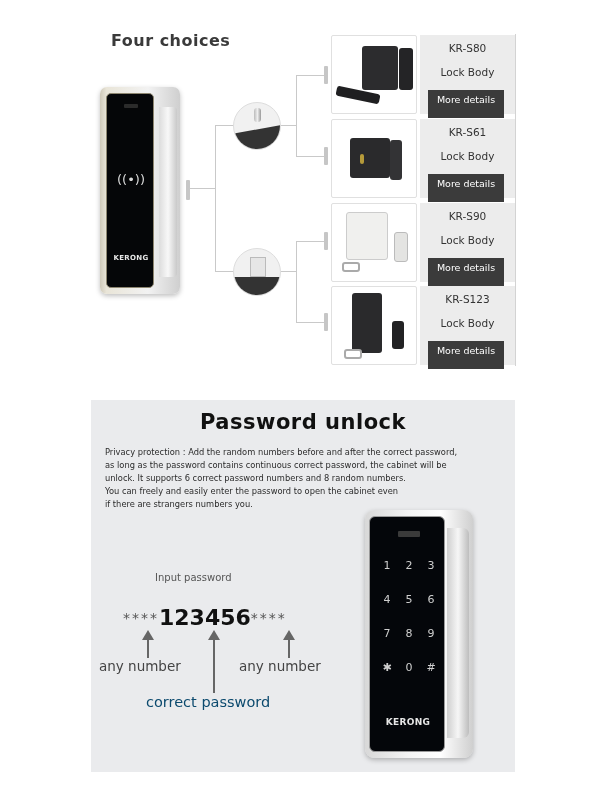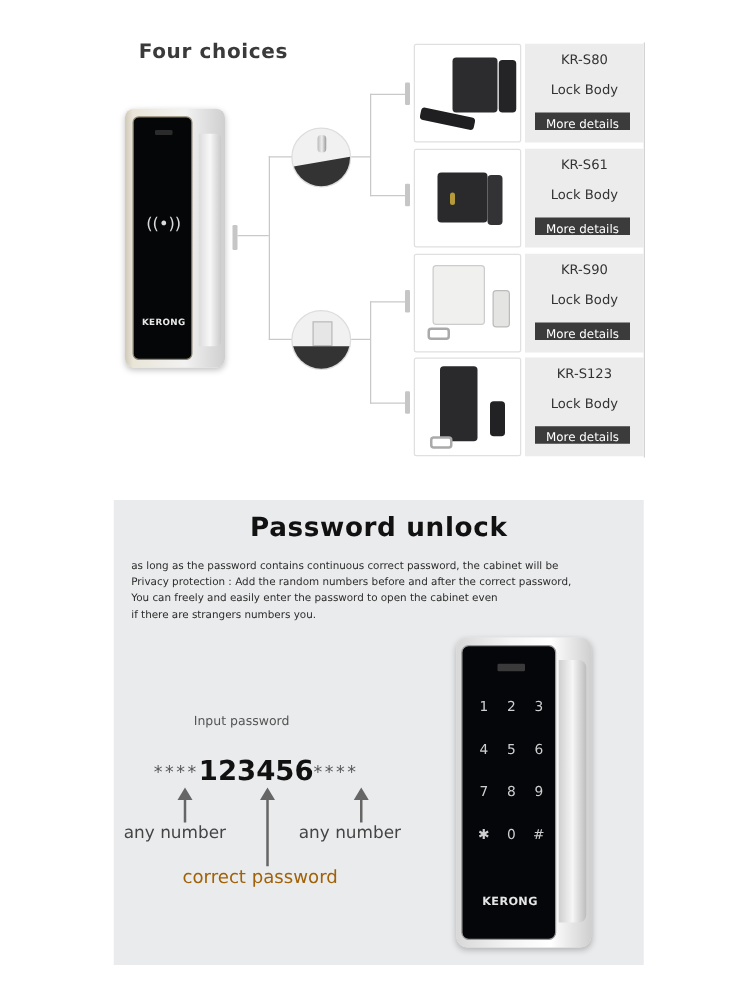--- a/index.html
+++ b/index.html
@@ -28,41 +28,41 @@
     border: 1px solid #ddd; }
   .circle .plate { position: absolute; left: -4px; width: 60px; height: 22px; background: #333; transform: rotate(-10deg); }
   .circle .key { position: absolute; left: 20px; top: 5px; width: 7px; height: 14px; border-radius: 3px; background: linear-gradient(90deg,#bbb,#eee,#999); }
   .circle .bolt { position: absolute; left: 16px; top: 8px; width: 16px; height: 20px; background: #e6e6e6; border: 1px solid #bbb; }
 
   .opt { position: absolute; left: 331px; width: 184px; height: 80px; }
   .opt .img { position: absolute; left: 0; top: 0; width: 86px; height: 79px; background: #fff; border: 1px solid #e0e0e0; border-radius: 2px; }
   .opt .info { position: absolute; left: 89px; top: 0; width: 95px; height: 79px; background: #ececec; }
   .opt .model { position: absolute; left: 0; top: 7px; width: 95px; text-align: center; font-size: 10.5px; color: #333; }
   .opt .kind { position: absolute; left: 0; top: 31px; width: 95px; text-align: center; font-size: 10.5px; color: #333; }
-  .opt .btn { position: absolute; left: 8px; top: 55px; width: 76px; height: 14px; background: #3b3b3b; color: #fff; font-size: 9.5px;
+  .opt .btn { position: absolute; left: 8px; top: 55px; width: 76px; height: 28px; background: #3b3b3b; color: #fff; font-size: 9.5px;
     text-align: center; line-height: 19px; cursor: pointer; }
   .opt-divider { position: absolute; left: 515px; top: 34px; width: 1px; height: 332px; background: #d3d3d3; }
 
   .lockbox { position: absolute; border-radius: 3px; }
 
   
   .sec2 { position: absolute; left: 91px; top: 400px; width: 424px; height: 372px; background: #eaebed; }
   .sec2-title { position: absolute; left: 0; top: 10px; width: 424px; text-align: center; font-size: 21px; font-weight: bold; color: #111; letter-spacing: 0.5px; }
   .sec2-desc { position: absolute; left: 14px; top: 46px; width: 405px; font-size: 8.3px; line-height: 13px; color: #2b2b2b; }
   .sec2-desc p { white-space: nowrap; }
 
   .pw-label { position: absolute; left: 64px; top: 172px; font-size: 10px; color: #555; }
   .pw-row { position: absolute; left: 32px; top: 205px; height: 28px; white-space: nowrap; }
   .pw-row .stars { font-size: 14px; color: #555; letter-spacing: 2px; vertical-align: 2px; }
   .pw-row .digits { font-size: 22px; color: #111; font-weight: bold; }
   .arrow { position: absolute; width: 2px; background: #666; }
   .arrow::before { content: ""; position: absolute; left: -5px; top: -8px; border-left: 6px solid transparent; border-right: 6px solid transparent; border-bottom: 10px solid #666; }
   .any1 { position: absolute; left: 8px; top: 258px; font-size: 13.5px; color: #444; }
   .any2 { position: absolute; left: 148px; top: 258px; font-size: 13.5px; color: #444; }
-  .correct { position: absolute; left: 55px; top: 294px; font-size: 14.5px; color: #a16207; }
+  .correct { position: absolute; left: 55px; top: 294px; font-size: 14.5px; color: #0c4a6e; }
 
   .keypad { position: absolute; left: 274px; top: 110px; width: 108px; height: 248px; border-radius: 9px;
     background: linear-gradient(90deg, #d8d8d8 0%, #f4f4f4 40%, #ffffff 70%, #cfcfcf 100%); box-shadow: 0 2px 5px rgba(0,0,0,0.25); }
   .keypad .panel { position: absolute; left: 4px; top: 6px; width: 76px; height: 236px; border-radius: 6px; background: #04060a; border: 1px solid #9a9a9a; }
   .keypad .slot { position: absolute; left: 28px; top: 14px; width: 22px; height: 6px; background: #3a3a3a; border-radius: 1px; }
   .keypad .keys { position: absolute; left: 6px; top: 38px; width: 66px; display: grid; grid-template-columns: repeat(3, 22px); row-gap: 12px; }
   .keypad .key { color: #cfcfcf; font-size: 11px; text-align: center; height: 22px; line-height: 22px; cursor: pointer; }
   .keypad .brand { position: absolute; left: 0; top: 200px; width: 76px; text-align: center; font-size: 9px; color: #e6e6e6; font-weight: bold; letter-spacing: 0.3px; }
   .keypad .side { position: absolute; right: 4px; top: 18px; width: 22px; height: 210px; border-radius: 0 6px 6px 0; background: linear-gradient(90deg,#cfcfcf,#f6f6f6,#bdbdbd); }
 </style>
@@ -161,22 +161,23 @@
       <div class="model">KR-S123</div>
       <div class="kind">Lock Body</div>
       <div class="btn">More details</div>
     </div>
   </div>
 </div>
 
 <div class="sec2">
   <div class="sec2-title">Password unlock</div>
   <div class="sec2-desc">
+    <p>Privacy protection : Add the random numbers before and after the correct password,</p>
     <p>as long as the password contains continuous correct password, the cabinet will be</p>
-    <p>Privacy protection : Add the random numbers before and after the correct password,</p>
+    <p>unlock. It supports 6 correct password numbers and 8 random numbers.</p>
     <p>You can freely and easily enter the password to open the cabinet even</p>
     <p>if there are strangers numbers you.</p>
   </div>
 
   <div class="pw-label">Input password</div>
   <div class="pw-row">
     <span class="stars">****</span><span class="digits">123456</span><span class="stars">****</span>
   </div>
 
   <div class="arrow" style="left:56px; top:238px; height:20px;"></div>

